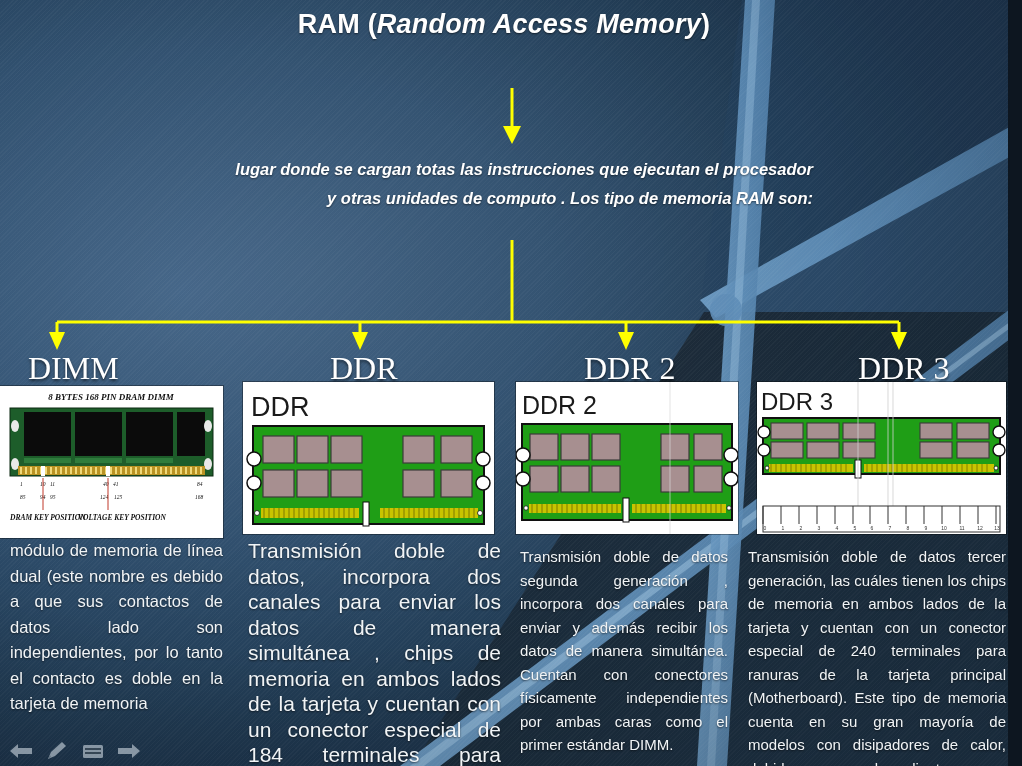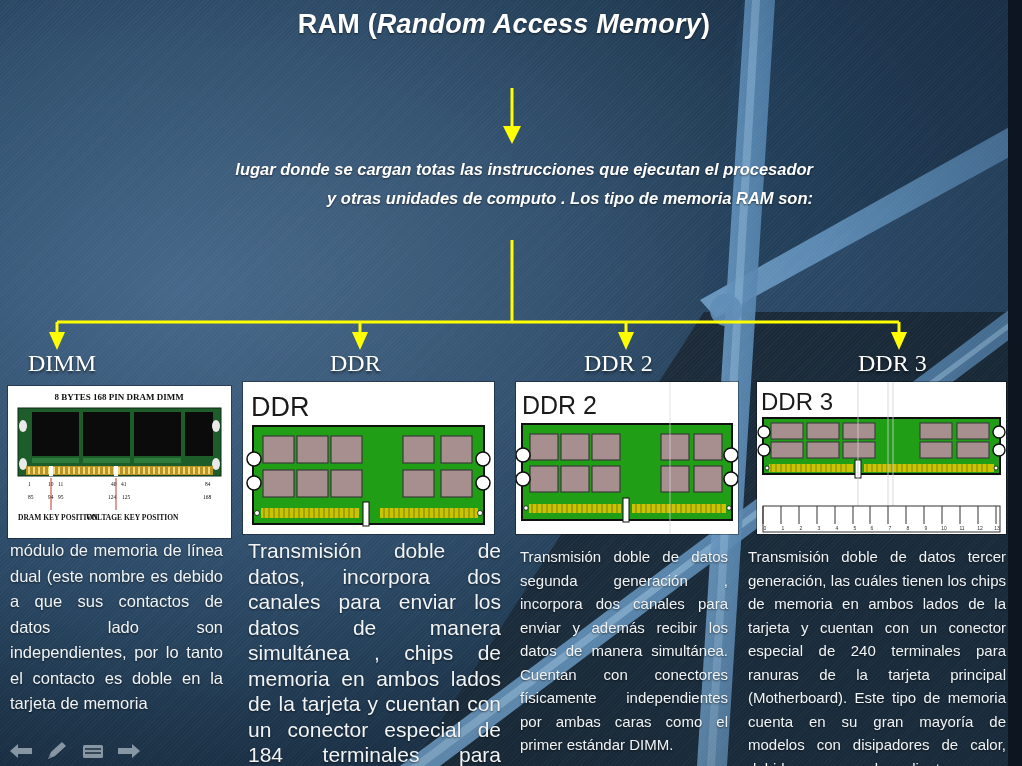--- a/index.html
+++ b/index.html
@@ -59,21 +59,21 @@
   }
 
   
   .connectors{position:absolute;left:0;top:0;width:1022px;height:766px;pointer-events:none;}
 
   
   .colhead{
     position:absolute;
     color:#ffffff;
     font-family:"Liberation Serif",serif;
-    font-size:24px;
+    font-size:32px;
     text-shadow:0 2px 3px rgba(0,0,0,.6);
     white-space:nowrap;
   }
 
   
   .pic{
     position:absolute;background:#ffffff;overflow:hidden;
     box-shadow:0 0 0 1px rgba(0,0,0,.35);
   }
   .pic svg{display:block;}
@@ -181,21 +181,21 @@
         <polygon points="899,350 891,332 907,332"></polygon>
       </g>
     </svg>
   </div>
 
   <div class="colhead" style="left:28px;top:350px">DIMM</div>
   <div class="colhead" style="left:330px;top:350px">DDR</div>
   <div class="colhead" style="left:584px;top:350px">DDR 2</div>
   <div class="colhead" style="left:858px;top:350px">DDR 3</div>
 
-  <div class="pic" style="left:8px;top:386px;width:223px;height:152px;">
+  <div class="pic" style="left:0px;top:386px;width:223px;height:152px;font-style:italic;">
     <svg width="223" height="152" viewBox="0 0 223 152">
       <rect width="223" height="152" fill="#ffffff"></rect>
       <text x="111" y="14" font-family="Liberation Serif, serif" font-size="9" font-weight="bold" text-anchor="middle" fill="#111">8 BYTES 168 PIN DRAM DIMM</text>
 
       <rect x="10" y="22" width="203" height="68" fill="#1d5d2a"></rect>
       <rect x="10" y="22" width="203" height="68" fill="none" stroke="#0c2a13" stroke-width="1"></rect>
 
       <rect x="24" y="26" width="47" height="44" fill="#0b0b0b"></rect>
       <rect x="75" y="26" width="47" height="44" fill="#0b0b0b"></rect>
       <rect x="126" y="26" width="47" height="44" fill="#0b0b0b"></rect>

